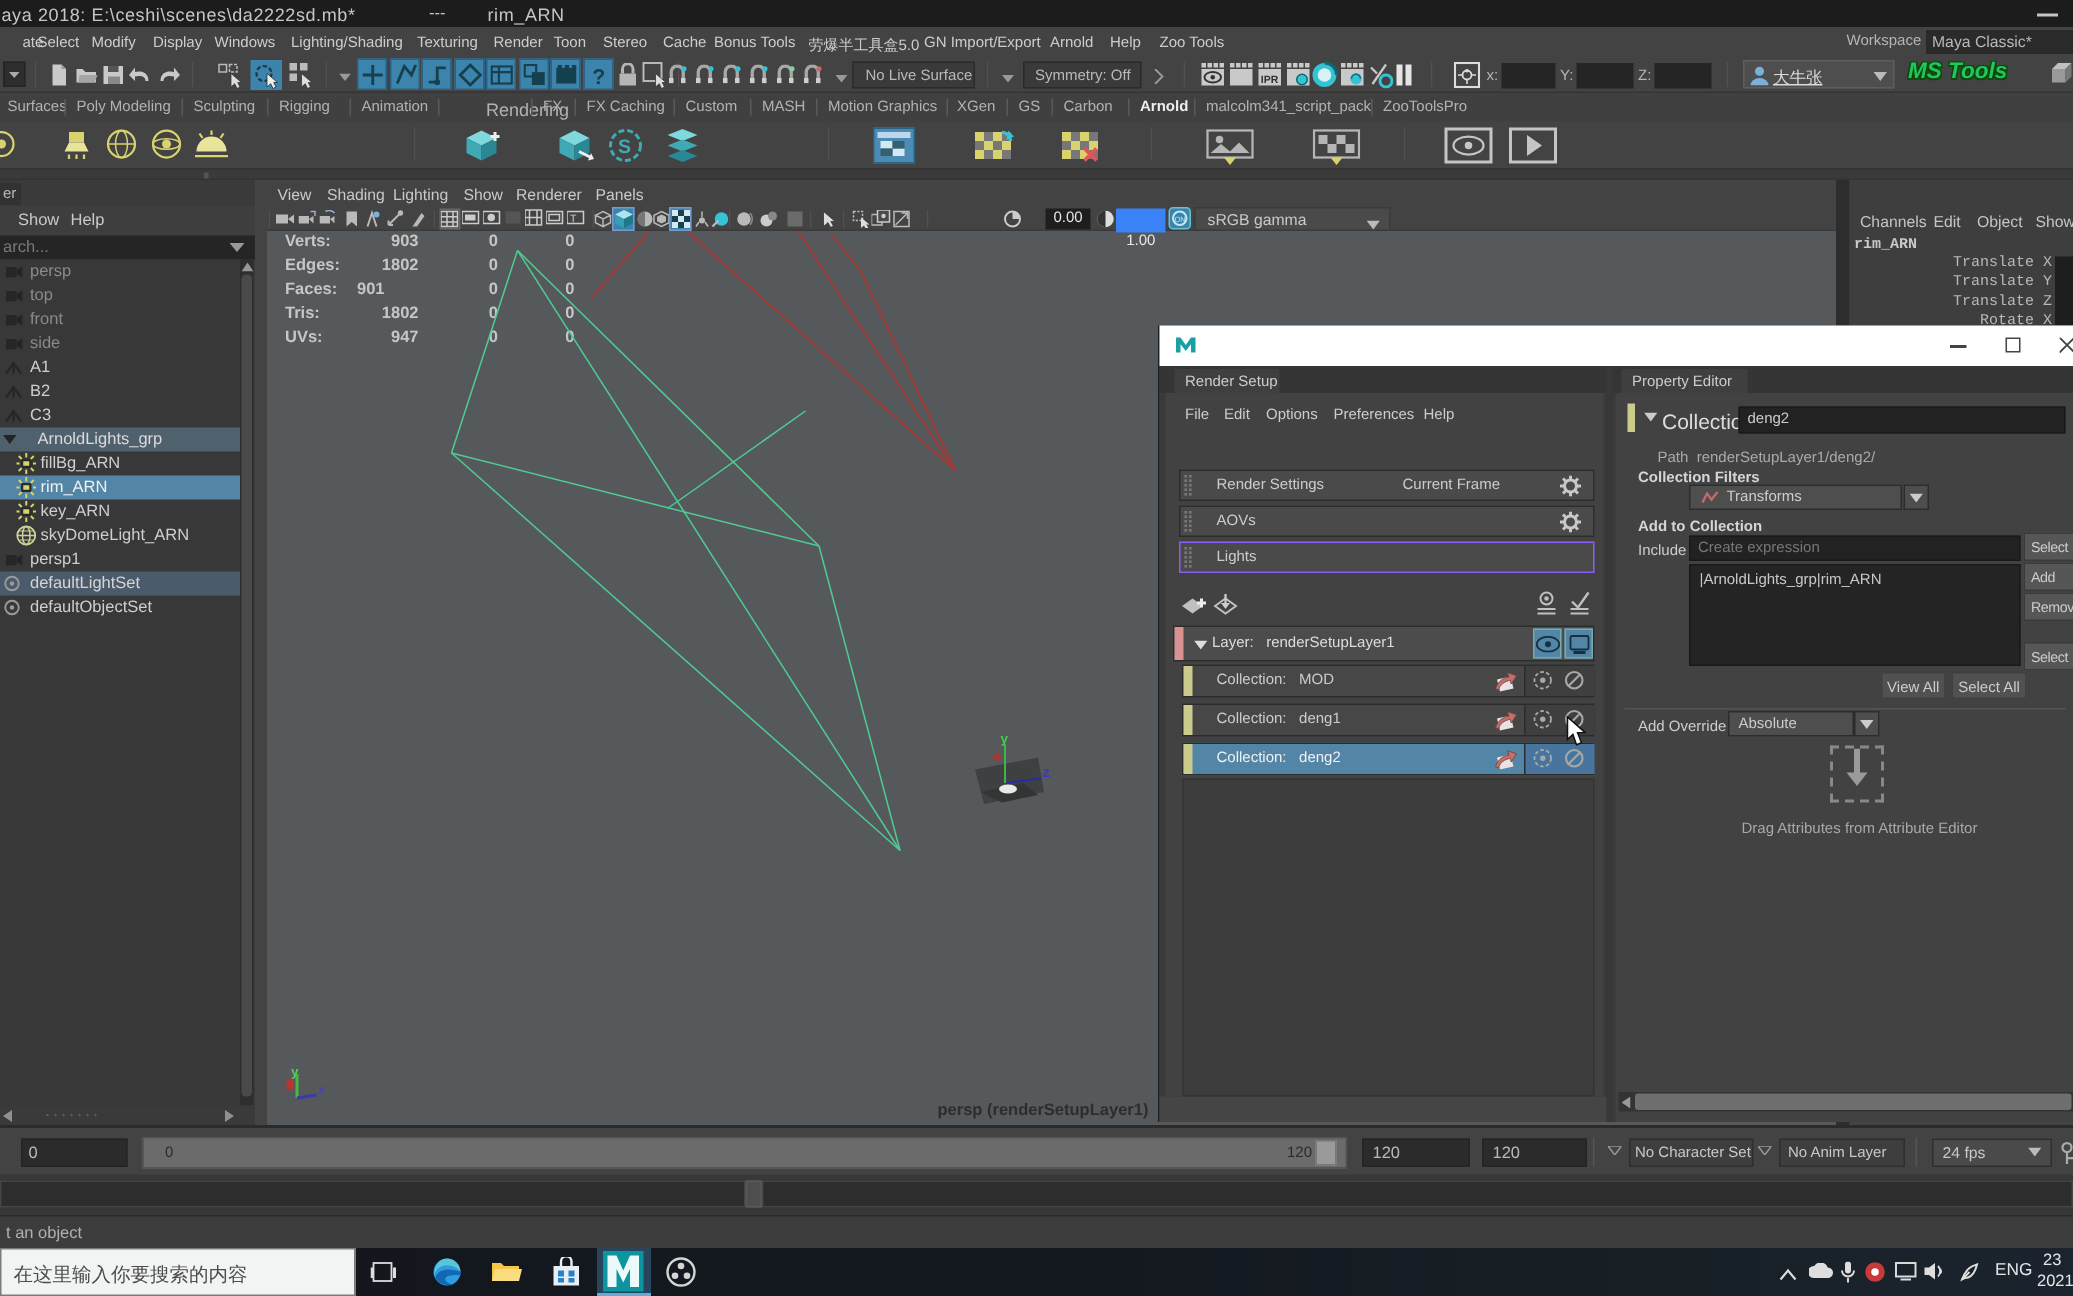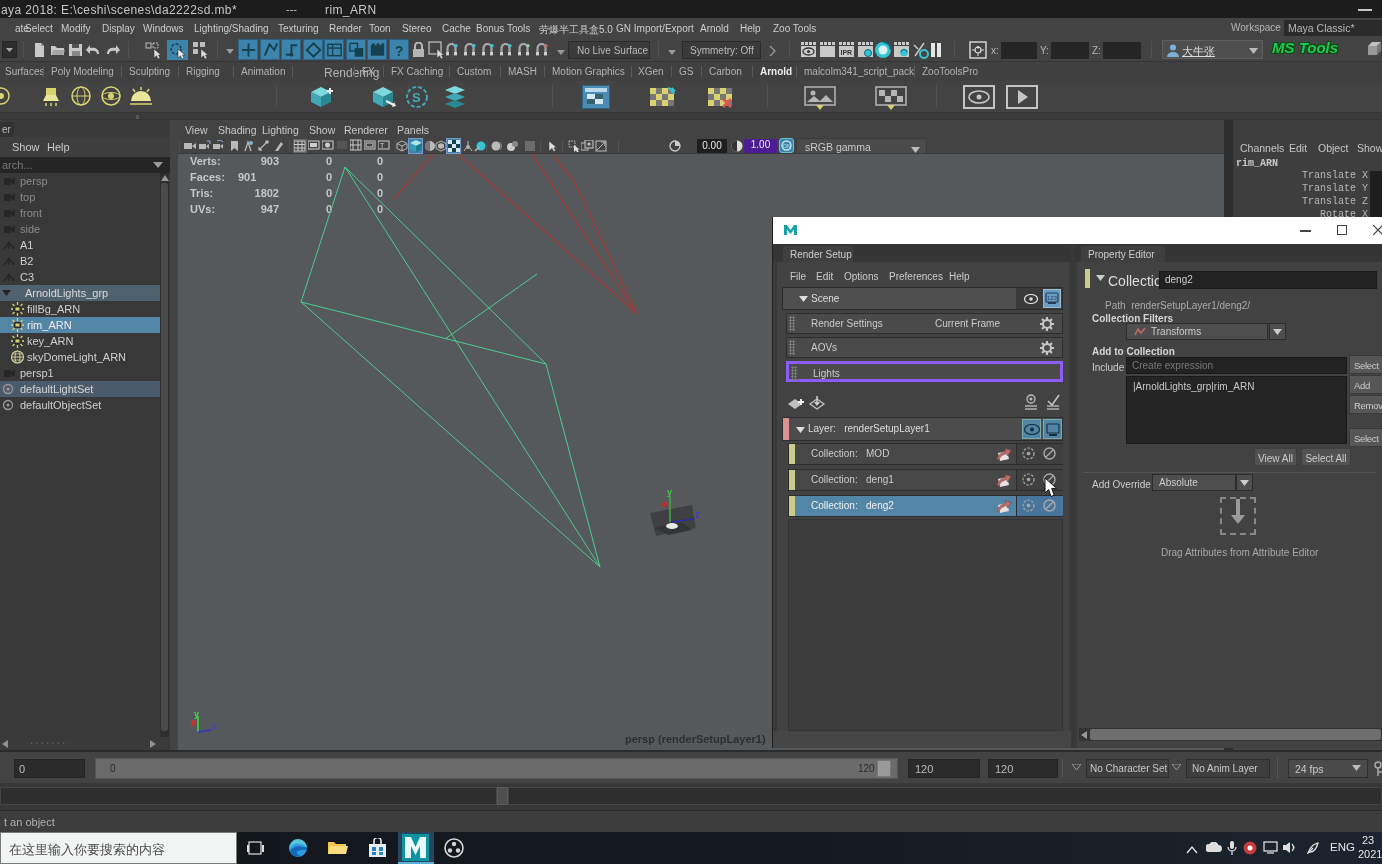--- a/index.html
+++ b/index.html
@@ -738,32 +738,33 @@
         <div class="abs" style="left: 440px; top: 2px; width: 1px; height: 12px; background: rgb(56, 56, 56); border-right: 1px solid rgb(81, 81, 81);"></div>
         <div class="abs" style="left: 491px; top: 2px; width: 13px; height: 12px;"><svg width="13" height="12" viewBox="0 0 13 12">
             <circle cx="6" cy="6" r="5" fill="none" stroke="#ccc" stroke-width="1.3"></circle>
             <path d="M6,1 a5,5 0 0 1 5,5 L6,6 Z" fill="#ccc"></path>
           </svg></div>
         <div class="abs" style="left: 519px; top: 1px; width: 30px; height: 14px; background: rgb(30, 30, 30); color: rgb(232, 232, 232); font-size: 10px; text-align: center; padding-top: 1px;">0.00</div>
         <div class="abs" style="left: 553px; top: 2px; width: 13px; height: 12px;"><svg width="13" height="12" viewBox="0 0 13 12">
             <circle cx="6" cy="6" r="5.5" fill="#ddd"></circle>
             <path d="M6,0.5 a5.5,5.5 0 0 0 0,11 Z" fill="#333"></path>
           </svg></div>
-        <div class="abs" style="left: 566px; top: 1px; width: 33px; height: 14px; background: #4c1d95; color: rgb(232, 232, 232); font-size: 10px; text-align: center; padding-top: 0;">1.00</div>
+        <div class="abs" style="left: 566px; top: 1px; width: 33px; height: 14px; background: #3b82f6; color: rgb(232, 232, 232); font-size: 10px; text-align: center; padding-top: 16px;">1.00</div>
         <div class="abs" style="left: 601px; top: 0px; width: 15px; height: 15px; background: rgb(61, 132, 173); border: 1px solid rgb(106, 192, 208); border-radius: 3px;"><svg width="13" height="13">
             <circle cx="6.5" cy="6.5" r="4.5" fill="none" stroke="#bfe8ee" stroke-width="1.4"></circle>
             <text x="3" y="8.8" font-size="5" fill="#bfe8ee" font-family="Liberation Sans">ON</text>
           </svg></div>
         <div class="abs" style="left: 618px; top: 0px; width: 131px; height: 16px; background: rgb(74, 74, 74); border: 1px solid rgb(58, 58, 58); color: rgb(201, 201, 201); font-size: 10.5px; padding: 2px 0px 0px 8px;">sRGB gamma</div>
         <div class="abs" style="left: 733px; top: 5px; width: 10px; height: 7px;"><svg width="10" height="7" viewBox="0 0 10 7">
             <polygon points="0,0 9,0 4.5,6" fill="#bbb"></polygon>
           </svg></div>
       </div>
   <div id="hud" class="abs" style="left:12px;top:33px;width:300px;color:#c6c6c6;font-size:11px;font-weight:bold;">
         <div style="height:16px;"><span style="display:inline-block;width:48px;">Verts:</span><span style="display:inline-block;width:41px;text-align:right;">903</span><span style="display:inline-block;width:53px;text-align:right;">0</span><span style="display:inline-block;width:51px;text-align:right;">0</span></div>
+        <div style="height:16px;"><span style="display:inline-block;width:48px;">Edges:</span><span style="display:inline-block;width:41px;text-align:right;">1802</span><span style="display:inline-block;width:53px;text-align:right;">0</span><span style="display:inline-block;width:51px;text-align:right;">0</span></div>
         <div style="height:16px;"><span style="display:inline-block;width:48px;">Faces:</span><span style="display:inline-block;width:41px;">901</span><span style="display:inline-block;width:53px;text-align:right;">0</span><span style="display:inline-block;width:51px;text-align:right;">0</span></div>
         <div style="height:16px;"><span style="display:inline-block;width:48px;">Tris:</span><span style="display:inline-block;width:41px;text-align:right;">1802</span><span style="display:inline-block;width:53px;text-align:right;">0</span><span style="display:inline-block;width:51px;text-align:right;">0</span></div>
         <div style="height:16px;"><span style="display:inline-block;width:48px;">UVs:</span><span style="display:inline-block;width:41px;text-align:right;">947</span><span style="display:inline-block;width:53px;text-align:right;">0</span><span style="display:inline-block;width:51px;text-align:right;">0</span></div>
       </div>
   <svg class="abs" style="left:0;top:32px;width:1046px;height:596px;" viewBox="0 32 1046 596">
     <g stroke="#4ecc92" stroke-width="1" fill="none">
       <path d="M167,45 L123,180"></path>
       <path d="M167,45 L422,445"></path>
       <path d="M167,45 L368,242"></path>
       <path d="M123,180 L368,242"></path>
@@ -832,48 +833,30 @@
     <div class="abs" style="left:0;top:487px;width:302px;height:17px;background:#454545;"></div>
 
     <div class="abs" style="left:4px;top:0;width:294px;height:504px;">
       <div class="abs" style="left:6px;top:2px;width:70px;height:16px;background:#3f3f3f;color:#ccc;padding:3px 0 0 7px;white-space:nowrap;overflow:visible;">Render Setup</div>
       <div class="abs" style="left:0;top:18px;width:292px;height:469px;background:#424242;">
         <span class="abs" style="left:13px;top:9px;font-size:10px;">File</span>
         <span class="abs" style="left:39px;top:9px;font-size:10px;">Edit</span>
         <span class="abs" style="left:67px;top:9px;font-size:10px;">Options</span>
         <span class="abs" style="left:112px;top:9px;font-size:10px;">Preferences</span>
         <span class="abs" style="left:172px;top:9px;font-size:10px;">Help</span>
-        <div class="abs" style="left:5px;top:25px;width:281px;height:23px;background:#4f4f4f;border:1px solid #2c2c2c;">
-          <svg class="abs" style="left:16px;top:8px;" width="9" height="6">
-                <polygon points="0,0 9,0 4.5,6" fill="#ddd"></polygon>
-              </svg>
-          <span class="abs" style="left:28px;top:5px;color:#ddd;">Scene</span>
-          <div class="abs" style="left:233px;top:0px;width:46px;height:21px;background:#3a3a3a;"></div>
-          <svg class="abs" style="left:241px;top:6px;" width="14" height="10">
-                <ellipse cx="7" cy="5" rx="6.5" ry="4.5" fill="none" stroke="#ddd" stroke-width="1.2"></ellipse>
-                <circle cx="7" cy="5" r="1.8" fill="#ddd"></circle>
-              </svg>
-          <div class="abs" style="left:260px;top:1px;width:18px;height:19px;background:#6b9dc4;border:1px solid #9bc;">
-            <svg width="16" height="17">
-                  <rect x="2" y="3" width="12" height="9" rx="1" fill="none" stroke="#223d55" stroke-width="1.2"></rect>
-                  <rect x="4" y="12" width="8" height="2" fill="#223d55"></rect>
-                  <text x="3" y="10" font-size="6" fill="#223d55">123</text>
-                </svg>
-          </div>
-        </div>
         <div class="abs rsrow" style="left:9px;top:51px;width:277px;height:21px;background:#4a4a4a;border:1px solid #2c2c2c;">
           <span class="abs" style="left:24px;top:4px;">Render Settings</span>
           <span class="abs" style="left:148px;top:4px;">Current Frame</span>
         <div style="position: absolute; left: 2px; top: 2px; width: 6px; height: 15px; background-image: radial-gradient(circle at 1.5px 1.5px, rgb(119, 119, 119) 1px, transparent 1.2px); background-size: 3px 3px;"></div>
             </div>
         <div class="abs rsrow" style="left:9px;top:75px;width:277px;height:21px;background:#4a4a4a;border:1px solid #2c2c2c;">
           <span class="abs" style="left:24px;top:4px;">AOVs</span>
         <div style="position: absolute; left: 2px; top: 2px; width: 6px; height: 15px; background-image: radial-gradient(circle at 1.5px 1.5px, rgb(119, 119, 119) 1px, transparent 1.2px); background-size: 3px 3px;"></div>
             </div>
-        <div class="abs rsrow" style="left:9px;top:99px;width:277px;height:21px;background:#4a4a4a;border:3px solid #8b5cf6;">
+        <div class="abs rsrow" style="left:9px;top:99px;width:277px;height:21px;background:#4a4a4a;border:1px solid #8b5cf6;">
           <span class="abs" style="left:24px;top:4px;">Lights</span>
         <div style="position: absolute; left: 2px; top: 2px; width: 6px; height: 15px; background-image: radial-gradient(circle at 1.5px 1.5px, rgb(119, 119, 119) 1px, transparent 1.2px); background-size: 3px 3px;"></div>
             </div>
         <svg class="abs" style="left:263px;top:55px;" width="14" height="14">
               <circle cx="7" cy="7" r="4" fill="none" stroke="#c8c8c8" stroke-width="2"></circle>
               <g stroke="#c8c8c8" stroke-width="2">
                 <line x1="7" y1="0" x2="7" y2="3"></line>
                 <line x1="7" y1="11" x2="7" y2="14"></line>
                 <line x1="0" y1="7" x2="3" y2="7"></line>
                 <line x1="11" y1="7" x2="14" y2="7"></line>

